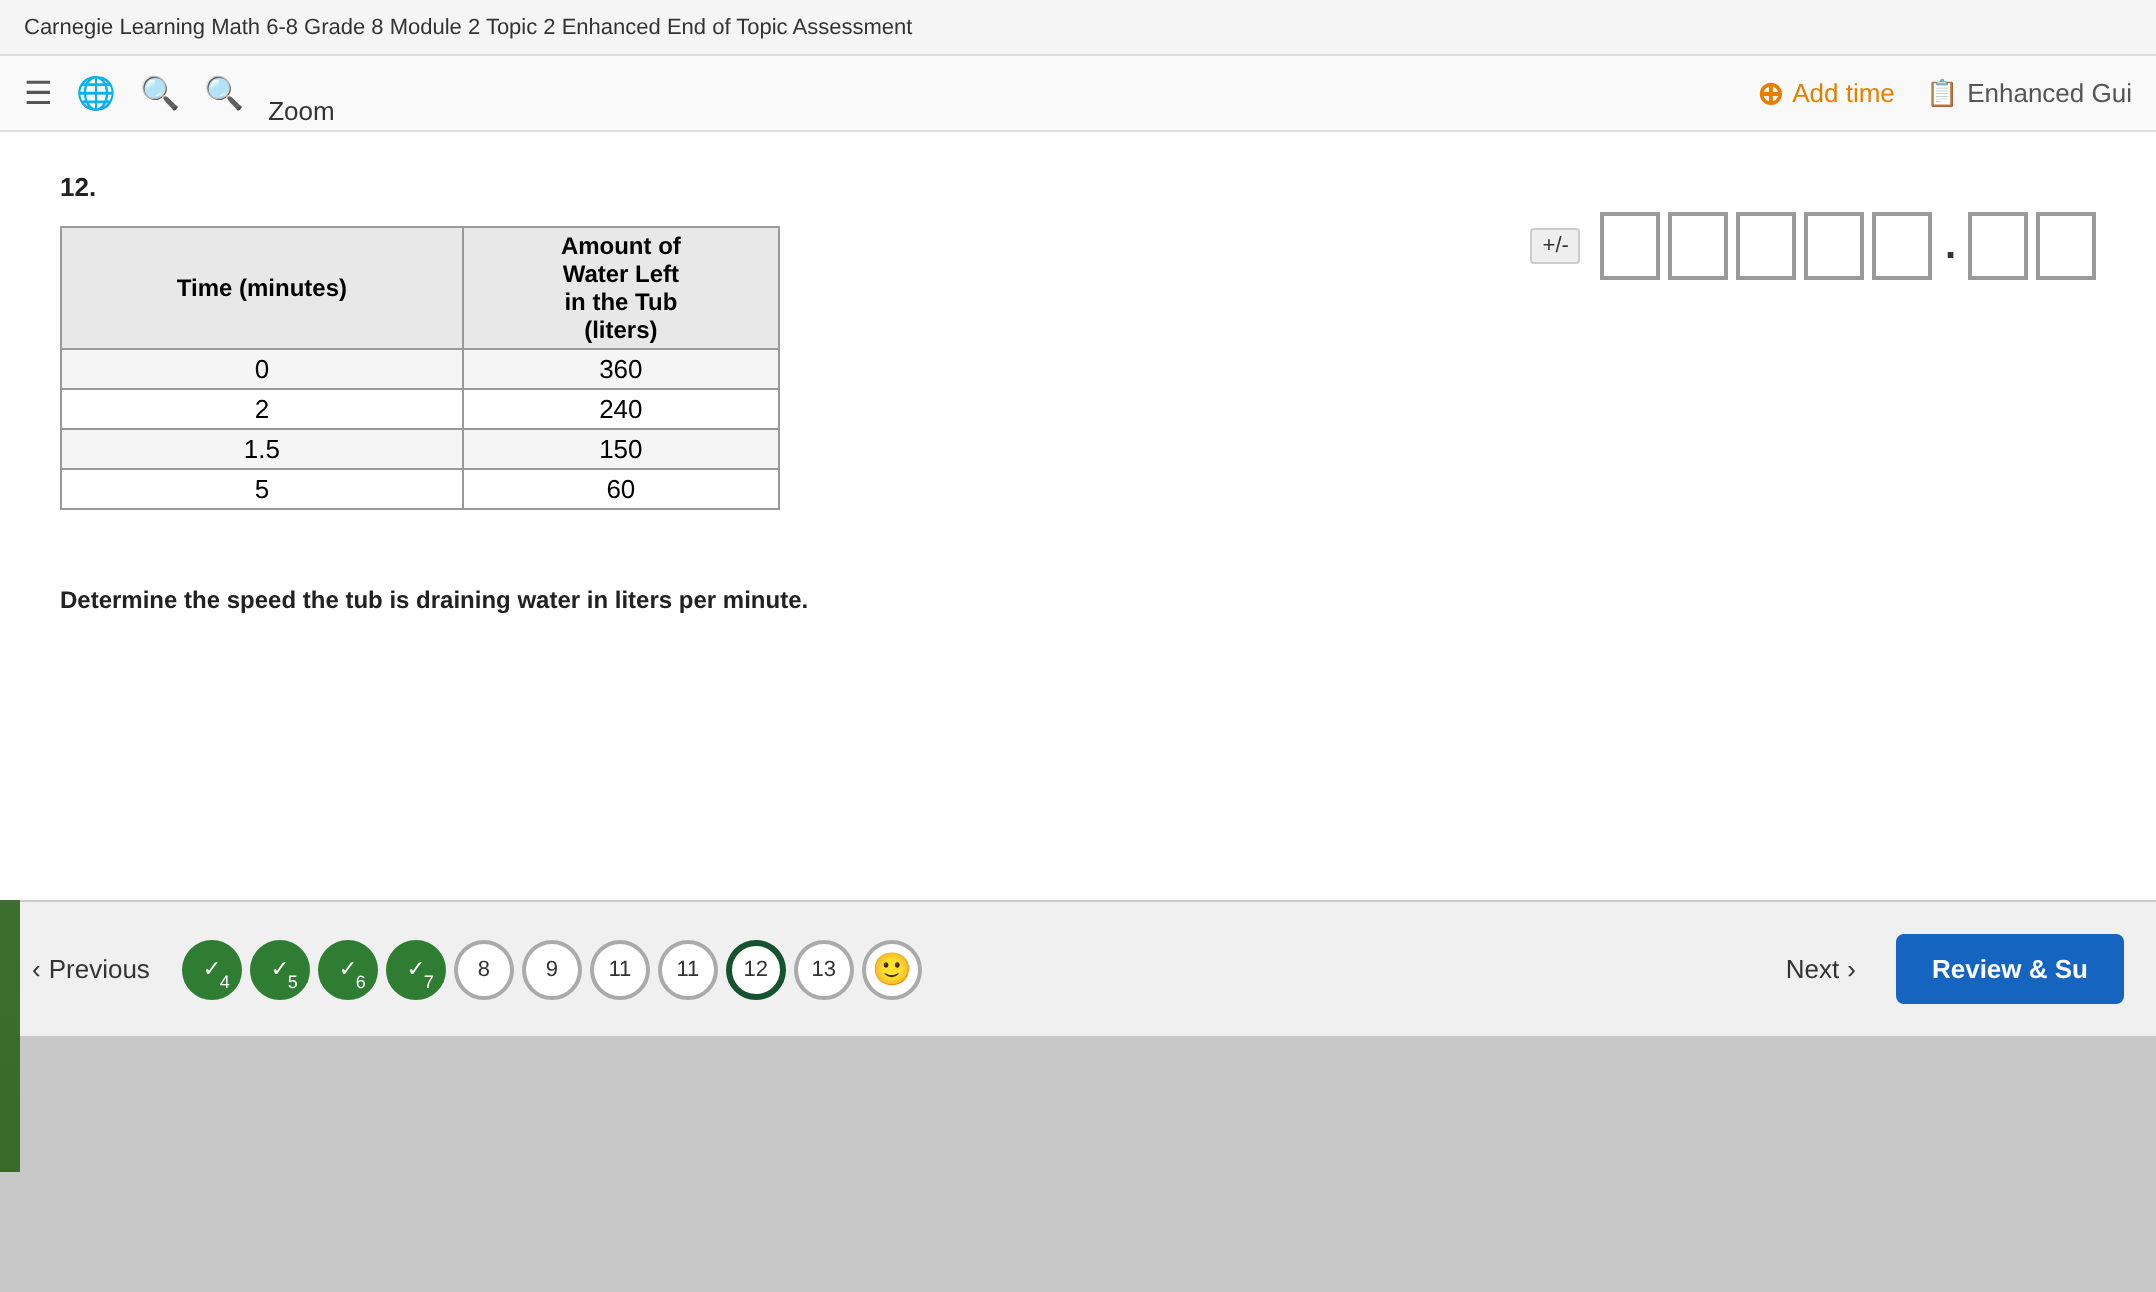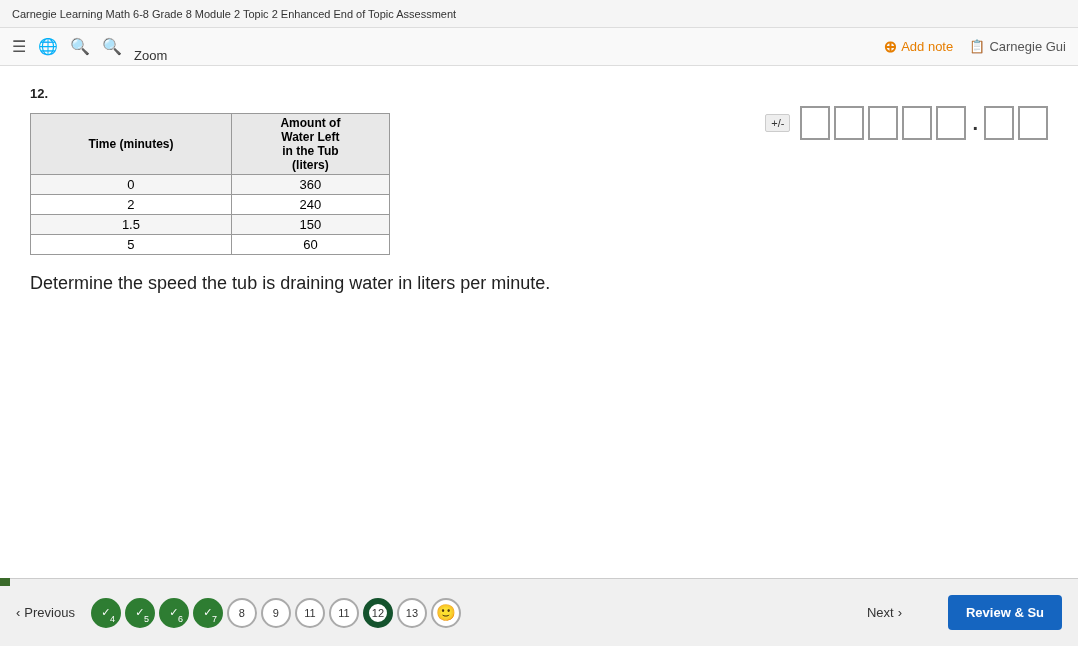--- a/index.html
+++ b/index.html
@@ -9,21 +9,21 @@
       width: 1078px;
       height: 646px;
       overflow: hidden;
       position: relative;
     }
 
     .screen {
       position: absolute;
       top: 0; left: 0;
       width: 1078px;
-      height: 646px;
+      height: 518px;
       display: flex;
       flex-direction: column;
     }
 
     
     .top-bar {
       background: #f5f5f5;
       border-bottom: 1px solid #ddd;
       padding: 4px 12px;
       display: flex;
@@ -128,24 +128,25 @@
       font-size: 12px;
     }
     .data-table td {
       background: #fff;
     }
     .data-table tr:nth-child(odd) td {
       background: #f5f5f5;
     }
 
     .sub-question-text {
-      font-size: 18px;
+      font-size: 12px;
       color: #222;
-      margin-top: 0;
+      margin-top: 20px;
       margin-bottom: 10px;
+      font-weight: bold;
     }
 
     
     .answer-area {
       position: absolute;
       top: 40px;
       right: 30px;
       display: flex;
       align-items: center;
       gap: 4px;
@@ -218,21 +219,21 @@
       border: 2px solid #2e7d32;
     }
     .nav-item.circle-only {
       background: #fff;
       color: #333;
       border: 2px solid #aaa;
     }
     .nav-item.circle-thick {
       background: #fff;
       color: #333;
-      border: 6px solid #14532d;
+      border: 3px solid #14532d;
     }
     .nav-item.smiley {
       background: #fff;
       color: #555;
       border: 2px solid #aaa;
       font-size: 16px;
     }
 
     .next-btn {
       font-size: 13px;
@@ -247,21 +248,20 @@
 
     .review-submit-btn {
       background: #1565c0;
       color: #fff;
       font-size: 13px;
       font-weight: bold;
       padding: 10px 18px;
       border-radius: 4px;
       cursor: pointer;
       white-space: nowrap;
-      margin-left: 26px;
     }
 
     
     .left-accent {
       position: absolute;
       left: 0;
       top: 66px;
       width: 10px;
       height: 520px;
       background: linear-gradient(to bottom, #4a7a3a, #3a6a2a);
@@ -281,25 +281,25 @@
   <div class="toolbar">
     <span class="toolbar-icon">☰</span>
     <span class="toolbar-icon">🌐</span>
     <span class="toolbar-icon">🔍</span>
     <span class="toolbar-icon">🔍</span>
     <span class="zoom-label">Zoom</span>
 
     <div class="toolbar-right">
       <div class="add-note-btn">
         <span class="plus-icon">⊕</span>
-        <span>Add note</span>
+        <span>Add time</span>
       </div>
       <div class="question-guide-btn">
         <span>📋</span>
-        <span>Carnegie Gui</span>
+        <span>Enhanced Gui</span>
       </div>
     </div>
   </div>
 
   <div class="main-content">
 
     <div class="answer-area">
       <span class="plus-minus-badge">+/-</span>
       <div class="answer-box"></div>
       <div class="answer-box"></div>

